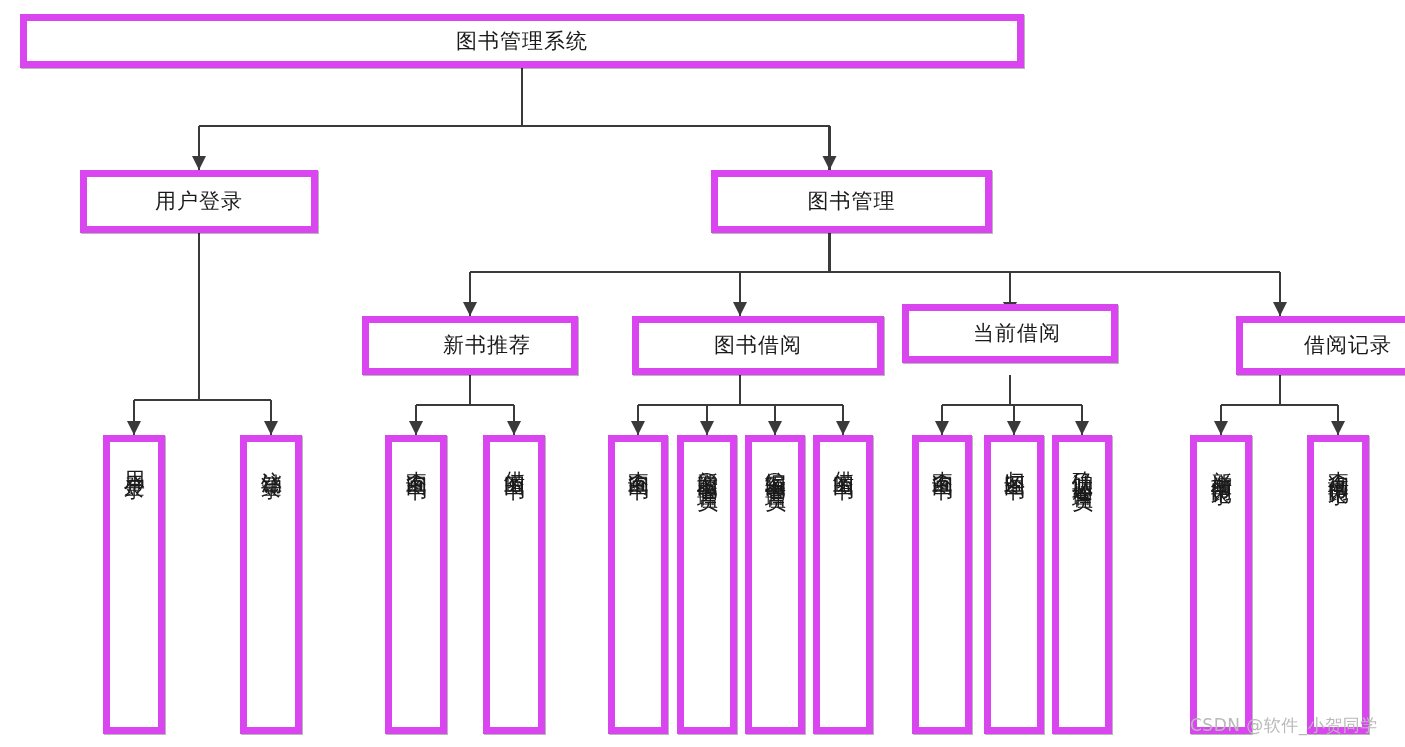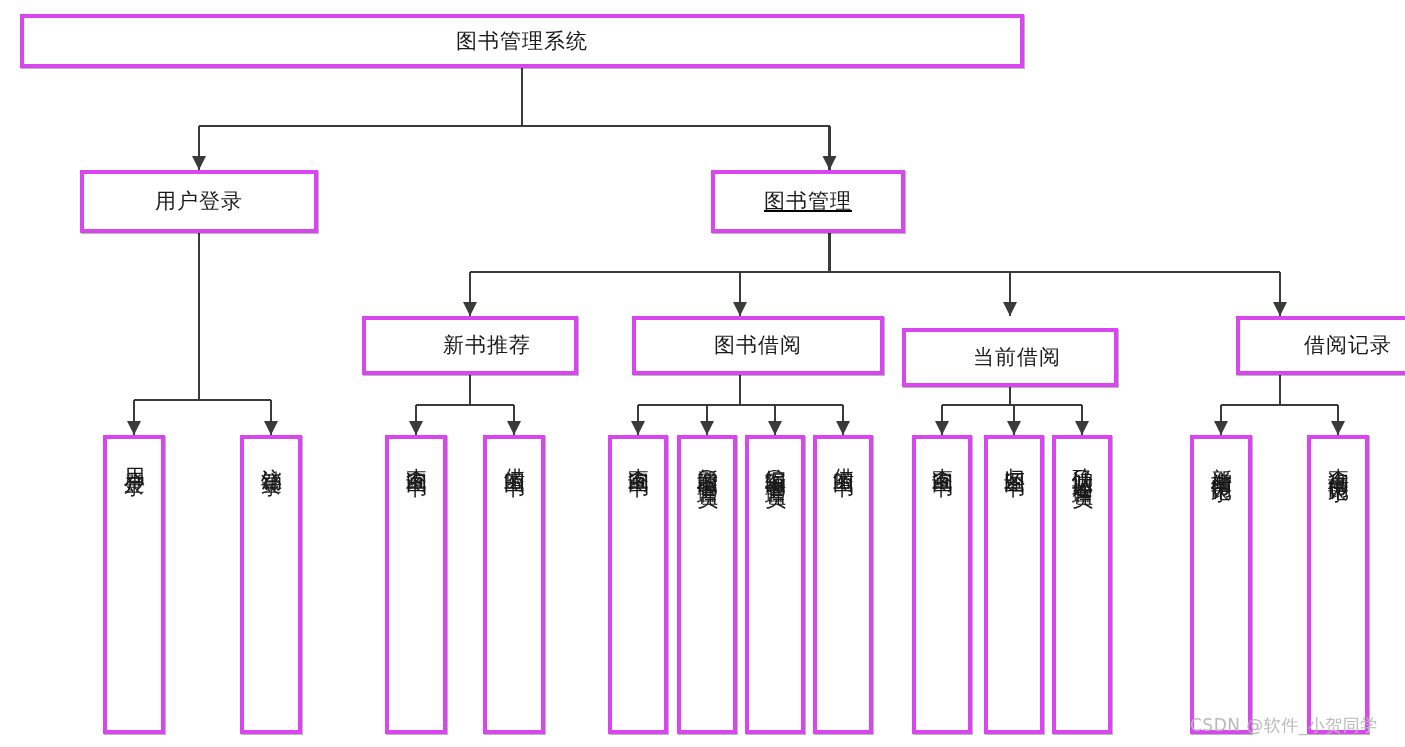--- a/index.html
+++ b/index.html
@@ -23,21 +23,21 @@
     position: absolute;
     left: 0;
     top: 0;
     width: 1405px;
     height: 747px;
   }
   .node {
     position: absolute;
     box-sizing: border-box;
     background: #ffffff;
-    border: 4px solid #d946ef;
+    border: 7px solid #d946ef;
     display: flex;
     align-items: center;
     justify-content: center;
     box-shadow: 1px 1px 0 rgba(0,0,0,0.28);
   }
   .node .label {
     color: #1a1a1a;
     font-size: 21px;
     line-height: 1.15;
     letter-spacing: 1px;
@@ -122,30 +122,30 @@
       <line x1="1338" y1="405" x2="1338" y2="435" stroke="#3a3a3a" stroke-width="2.5" shape-rendering="crispEdges"></line>
       <path d="M 1331 421 L 1345 421 L 1338 435 Z" fill="#3a3a3a"></path>
     </svg>
   <div id="nodes">
       <div class="node" style="left: 20px; top: 14px; width: 1004px; height: 54px;">
         <span class="label">图书管理系统</span>
       </div>
       <div class="node" style="left: 80px; top: 170px; width: 238px; height: 63px;">
         <span class="label">用户登录</span>
       </div>
-      <div class="node" style="left: 711px; top: 170px; width: 194px; height: 63px; text-decoration: underline;">
+      <div class="node" style="left: 711px; top: 170px; width: 281px; height: 63px;">
         <span class="label">图书管理</span>
       </div>
       <div class="node" style="left: 362px; top: 316px; width: 216px; height: 59px; padding-left: 34px;">
         <span class="label">新书推荐</span>
       </div>
       <div class="node" style="left: 632px; top: 316px; width: 252px; height: 59px;">
         <span class="label">图书借阅</span>
       </div>
-      <div class="node" style="left: 902px; top: 328px; width: 216px; height: 59px; padding-left: 14px;">
+      <div class="node" style="left: 902px; top: 304px; width: 216px; height: 59px; padding-left: 14px;">
         <span class="label">当前借阅</span>
       </div>
       <div class="node" style="left: 1236px; top: 316px; width: 224px; height: 59px;">
         <span class="label">借阅记录</span>
       </div>
       <div class="node vertical" style="left: 103px; top: 435px; width: 62px; height: 299px;">
         <span class="label">用户登录</span>
       </div>
       <div class="node vertical" style="left: 240px; top: 435px; width: 62px; height: 299px;">
         <span class="label">注销登录</span>

